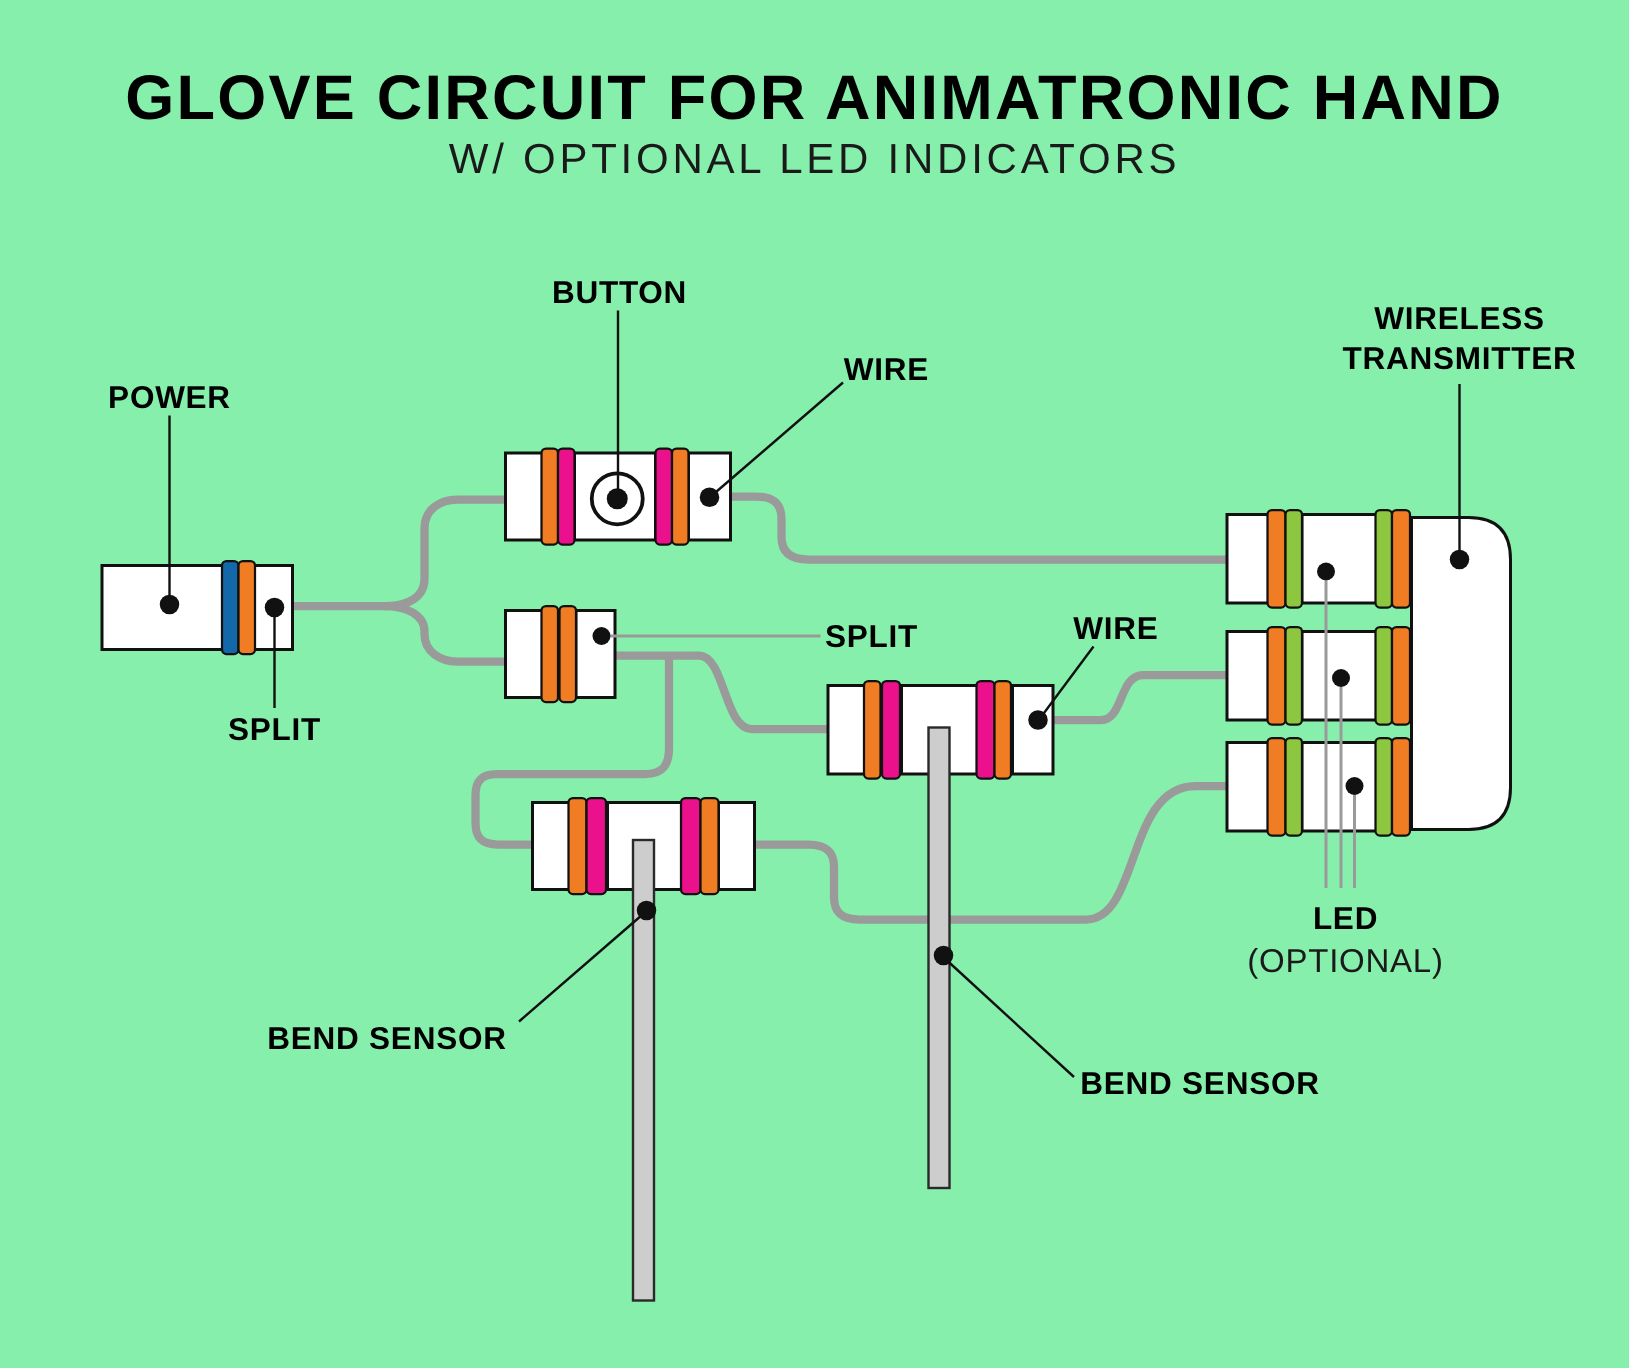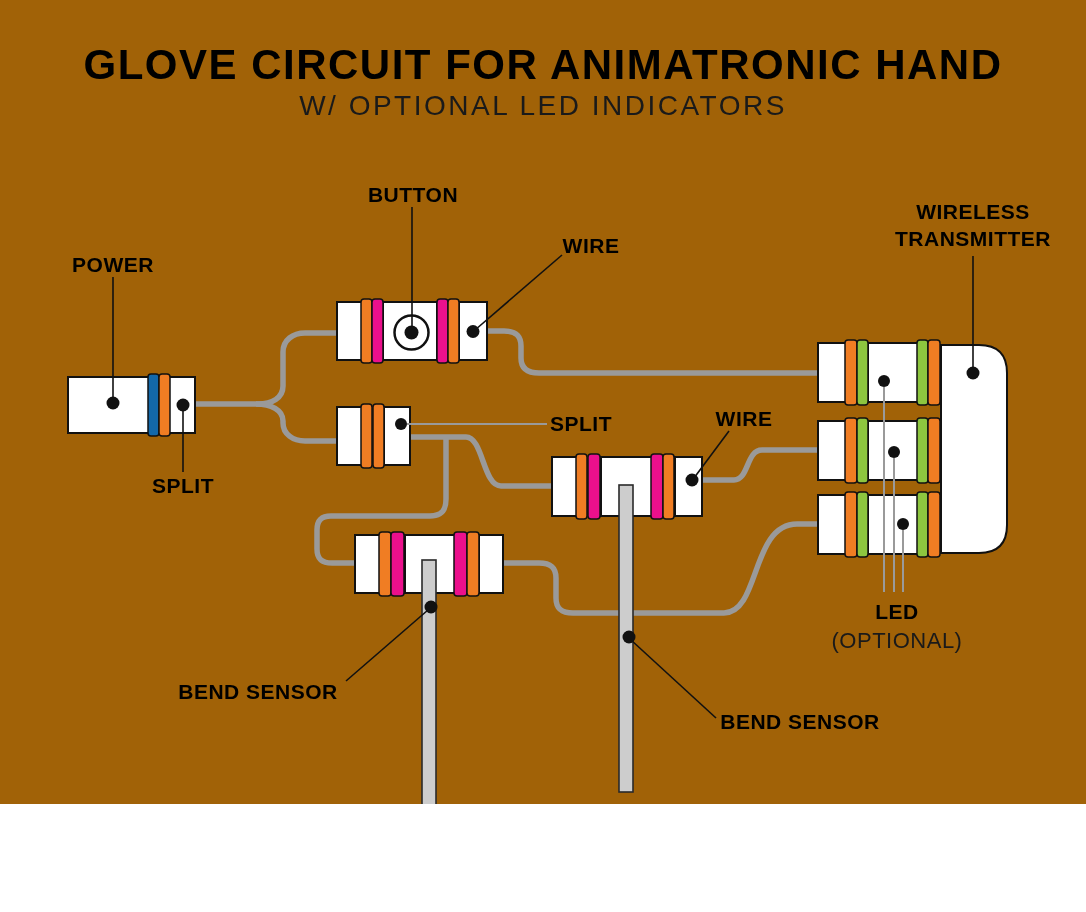--- a/index.html
+++ b/index.html
@@ -5,21 +5,21 @@
   :root{
     --power-blue:#1368A9;
     --bit-orange:#F07D23;
     --bit-pink:#EB108C;
     --bit-green:#8DC63F;
     --wire-gray:#9A9A9A;
     --sensor-gray:#CDCDCD;
     --ink:#111111;
   }
   html,body{margin:0;padding:0;background:#ffffff;}
-  .page{width:1086px;height:804px;margin:0 auto;background:#a16207;position:relative;
+  .page{width:1086px;height:912px;margin:0 auto;background:#86efac;position:relative;
         font-family:"Liberation Sans", sans-serif;}
   svg{display:block;}
   
   .board{fill:#ffffff;stroke:var(--ink);stroke-width:2;}
   .bar{stroke:var(--ink);stroke-width:1.5;}
   .bar-b{fill:var(--power-blue);}
   .bar-o{fill:var(--bit-orange);}
   .bar-p{fill:var(--bit-pink);}
   .bar-g{fill:var(--bit-green);}
   .wire{fill:none;stroke:var(--wire-gray);stroke-width:5.5;stroke-linejoin:round;}

